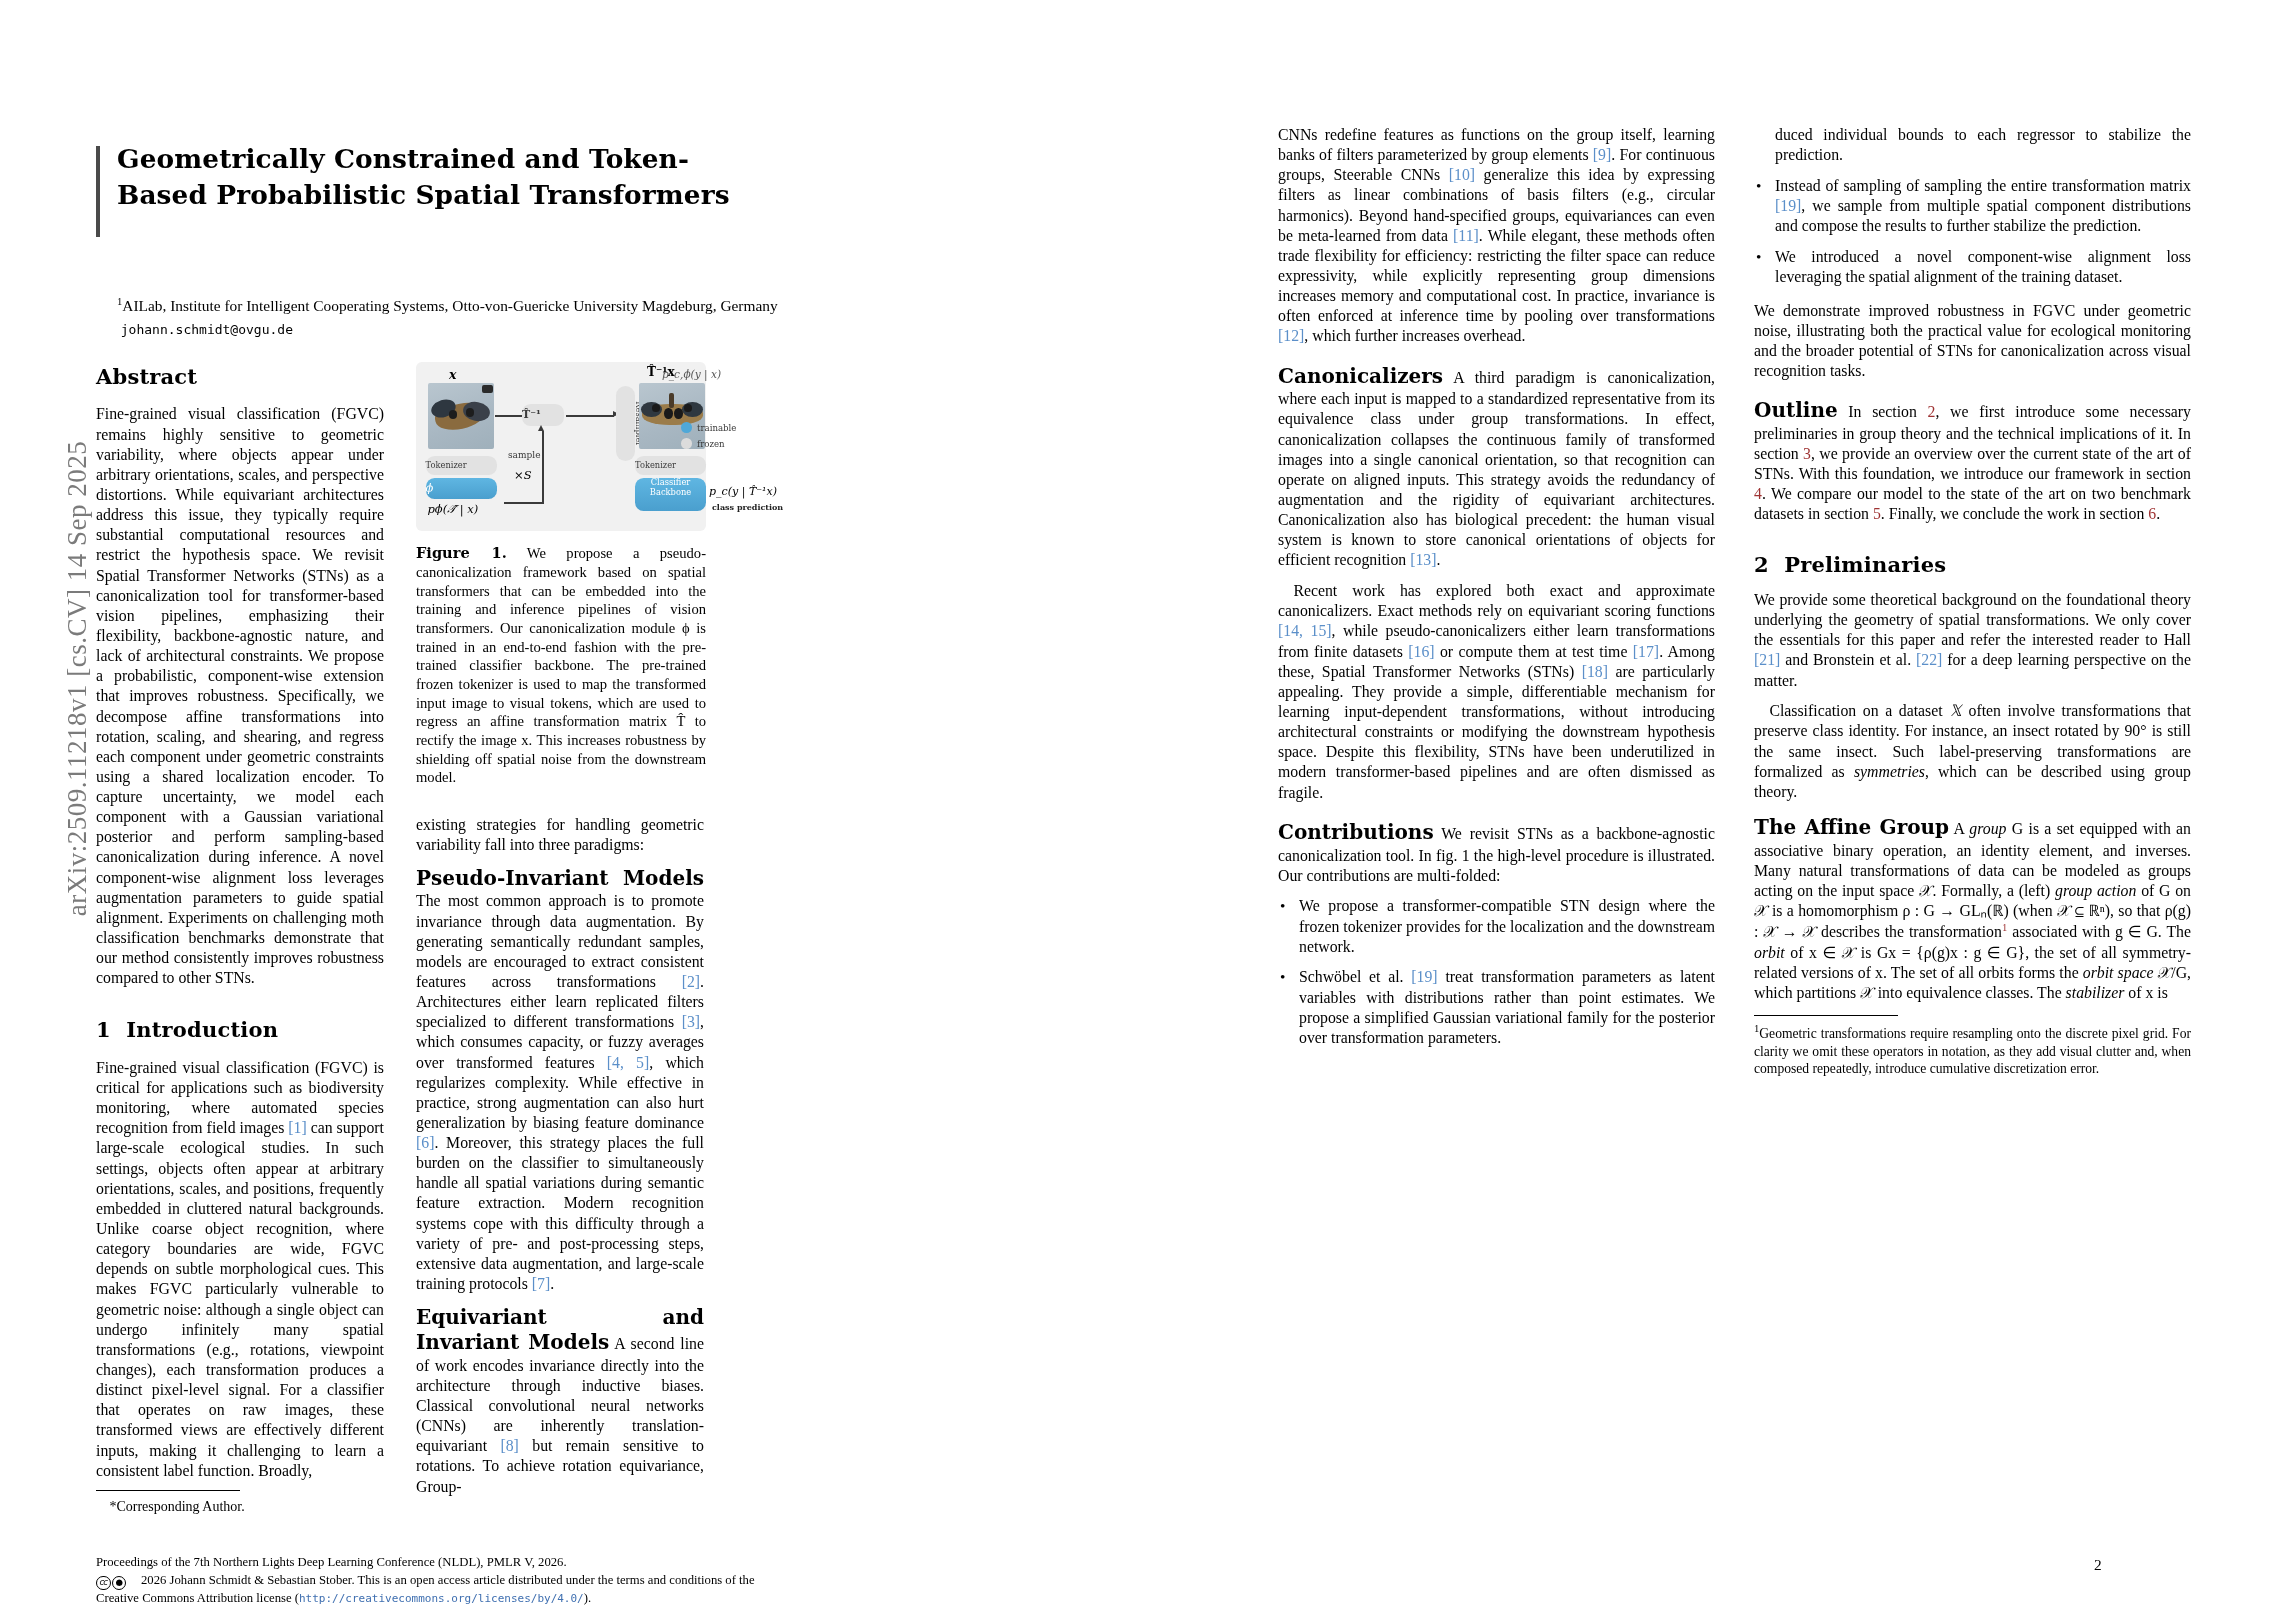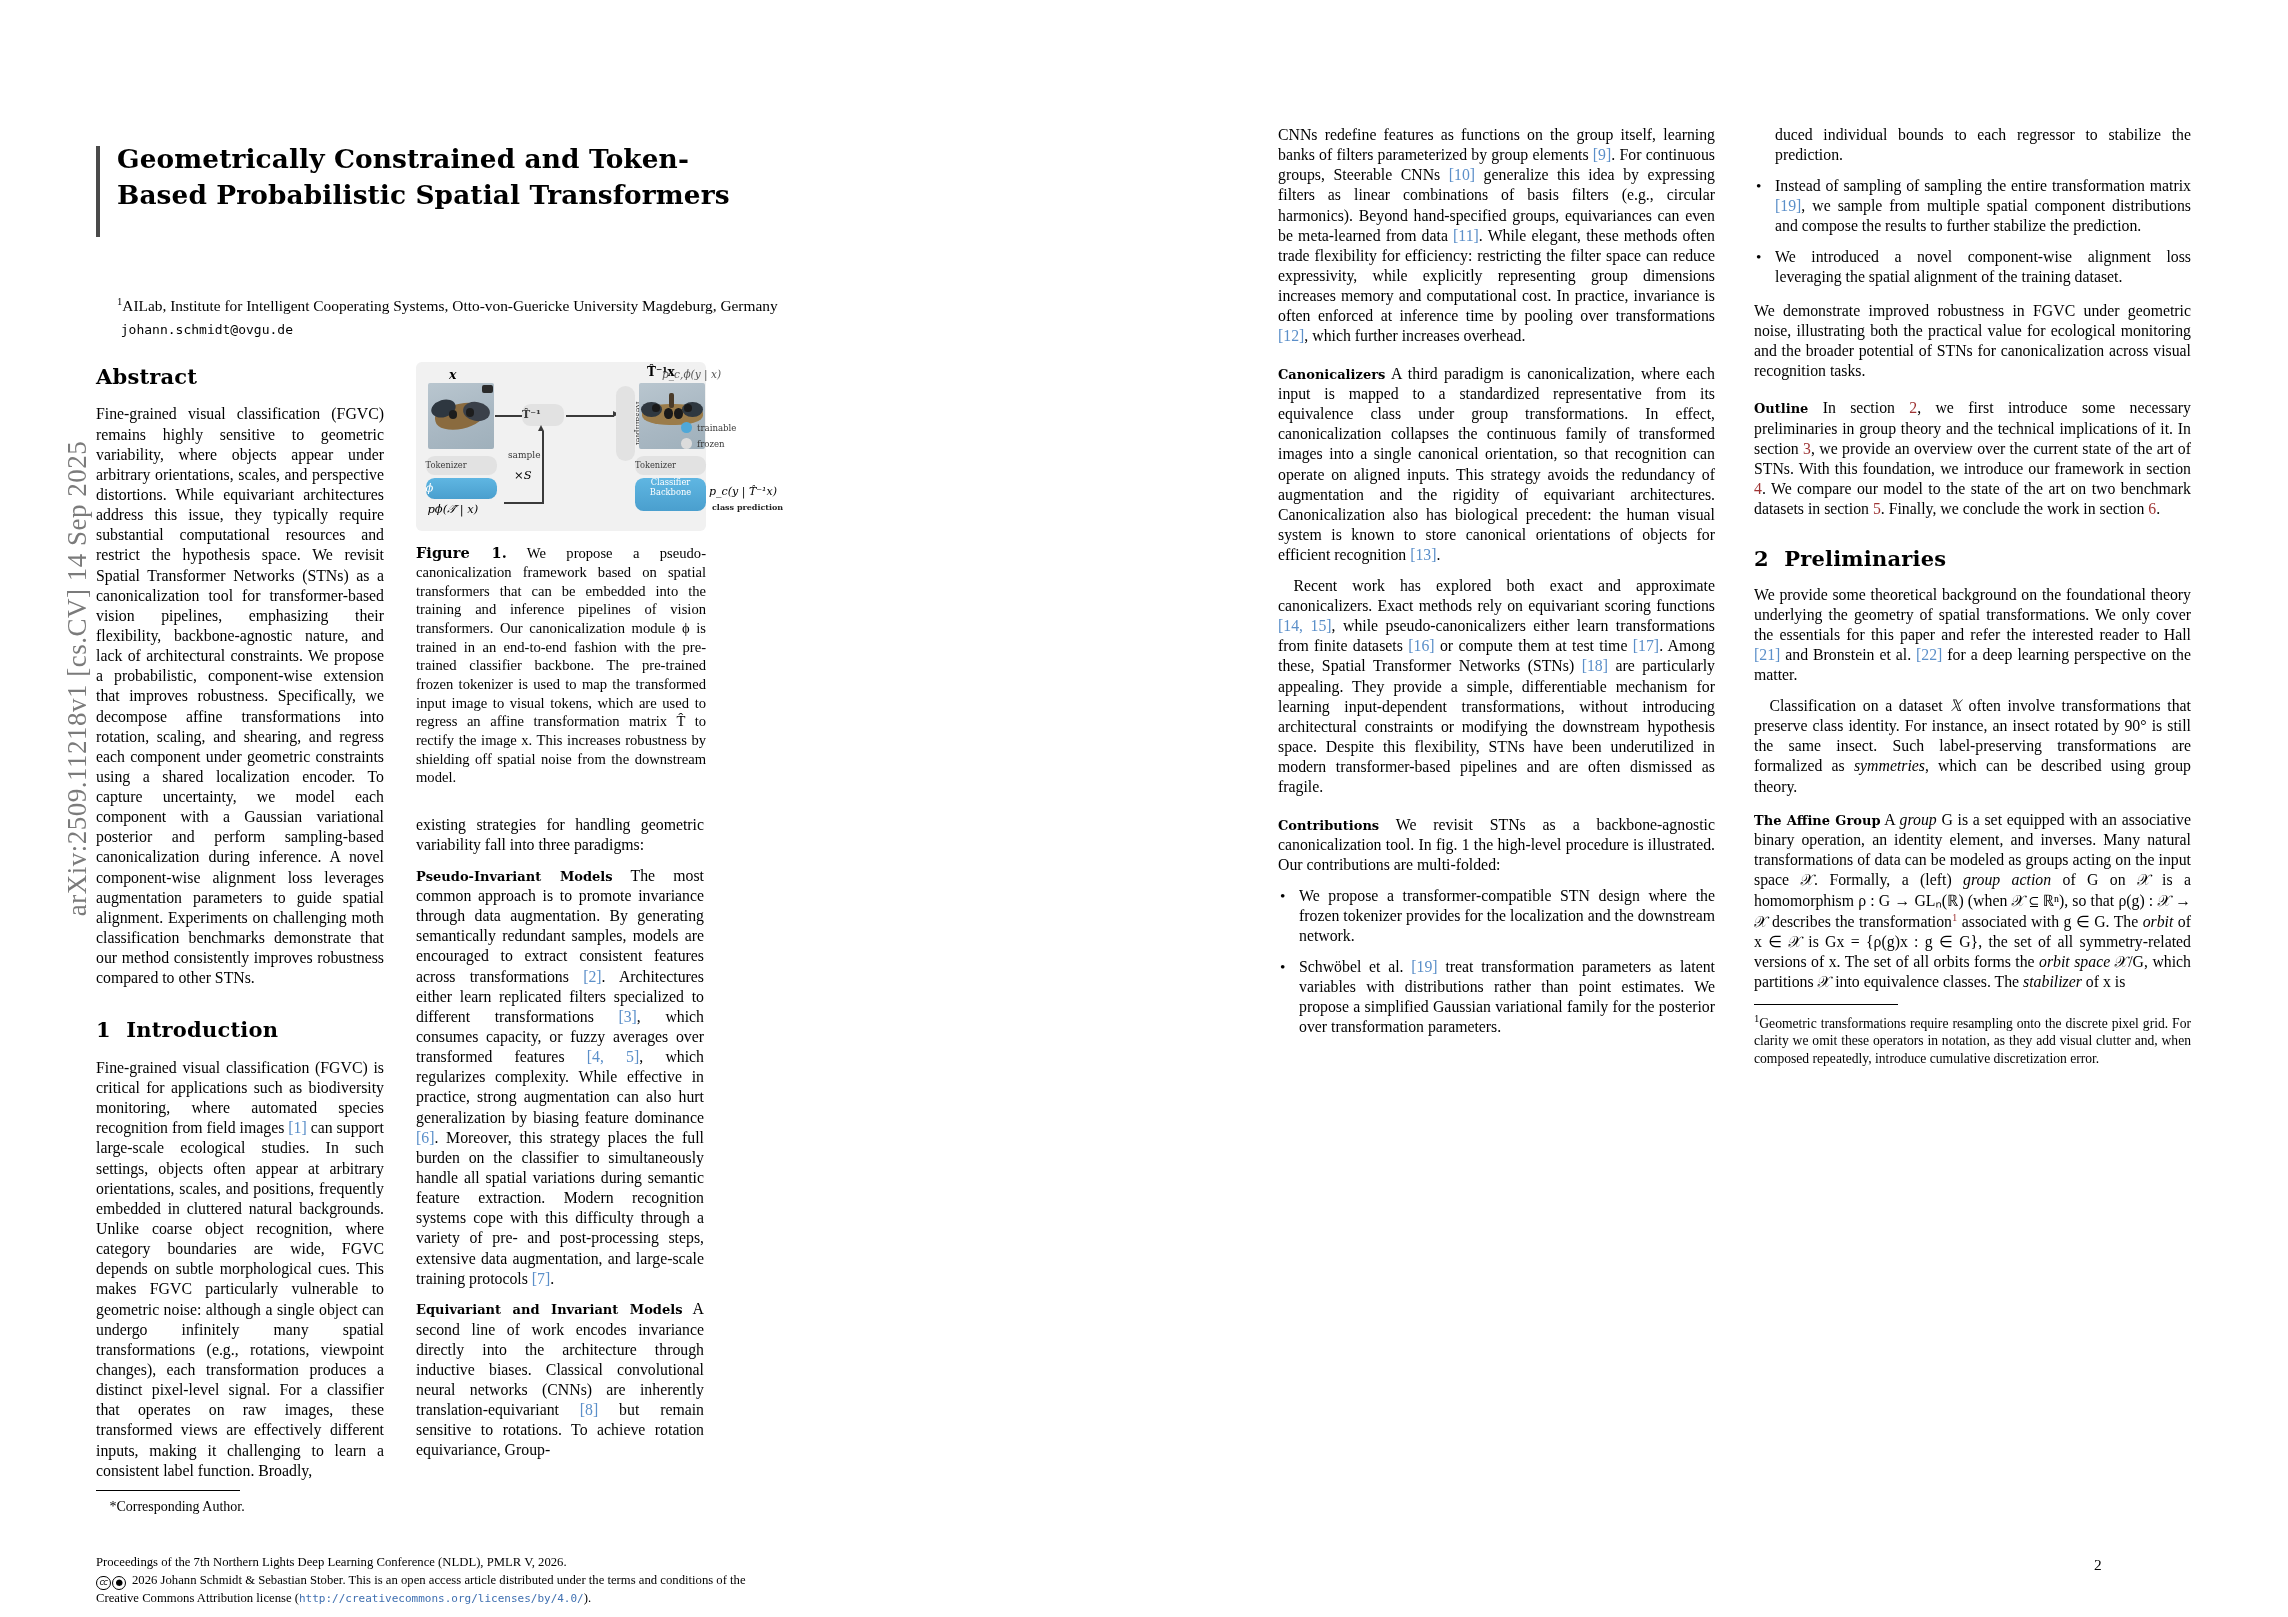--- a/index.html
+++ b/index.html
@@ -84,21 +84,21 @@
 
   p.body{
     margin:0 0 10.6px 0;
     font-size:15.8px;
     line-height:1.275;
     text-align:justify;
     text-justify:inter-word;
     hyphens:manual;
   }
   p.body.tight{ margin-bottom:0; }
-  .runin{ font-family:"DejaVu Serif", serif; font-weight:bold; font-size:13px; }
+  .runin{ font-family:"DejaVu Serif", serif; font-weight:bold; font-size:20px; }
   .cite{ color:#5b8fc9; }
   .secref{ color:#9e3232; }
   .it{ font-style:italic; }
 
   
   .footnote-rule{
     width:144px; height:1px; background:#000; margin:9.6px 0 6.7px 0;
   }
   .footnote{
     font-size:14px; line-height:1.3; margin:0; padding-left:13.4px;font-family:Liberation Serif, serif;
@@ -172,21 +172,21 @@
   }
   .legend-dot{ position:absolute; width:10.6px;height:10.6px;border-radius:50%; }
 
   
   .footer1{
     position:absolute; left:96px; top:1554px;
     width:961px;
     font-size:12.7px;
     line-height:1.4;
   }
-  .cc-badges{ display:inline-block; margin-right:5px; letter-spacing:-1px;font-style:italic; }
+  .cc-badges{ display:inline-block; margin-right:14px; letter-spacing:-1px;font-style:italic; }
   .ccglyph{
     display:inline-block;
     width:12.5px;height:12.5px;border:1.2px solid #000;border-radius:50%;
     font-size:8.6px;line-height:10.6px;text-align:center;
     font-family:"DejaVu Sans", sans-serif;
     margin-right:1px; vertical-align:-1px;
   }
   .url{ font-family:"DejaVu Sans Mono", monospace; font-size:11px; color:#3f6fb0; }
 
   

